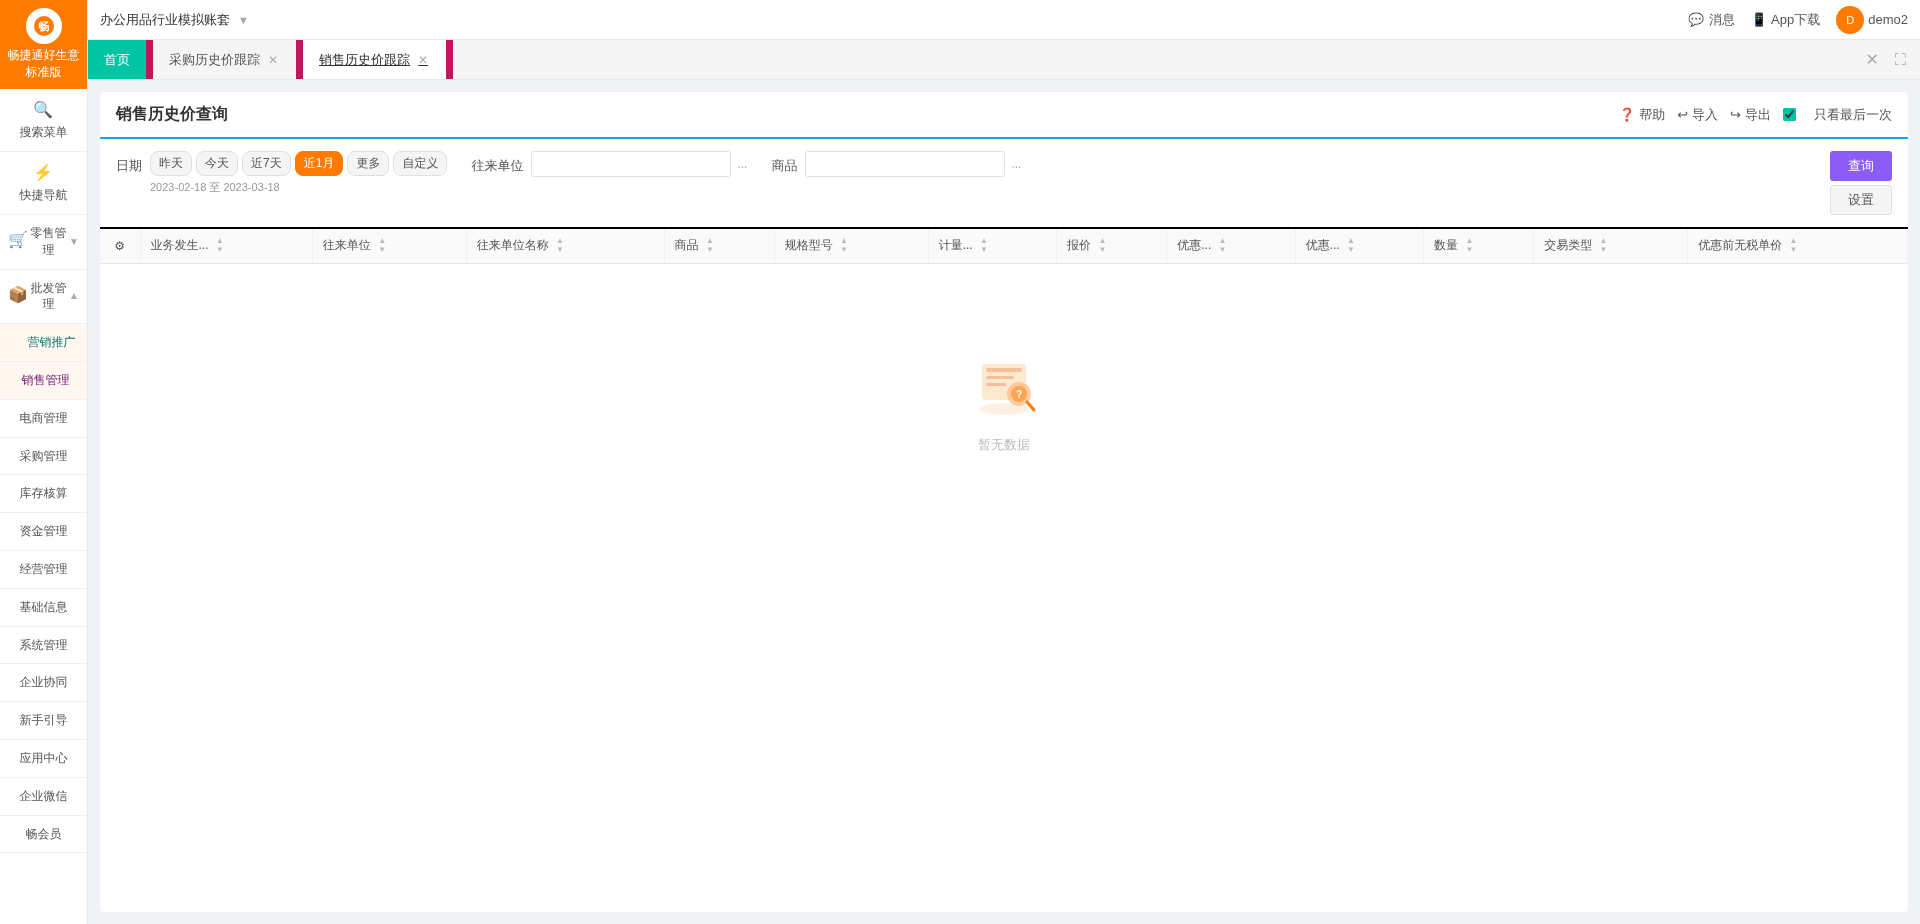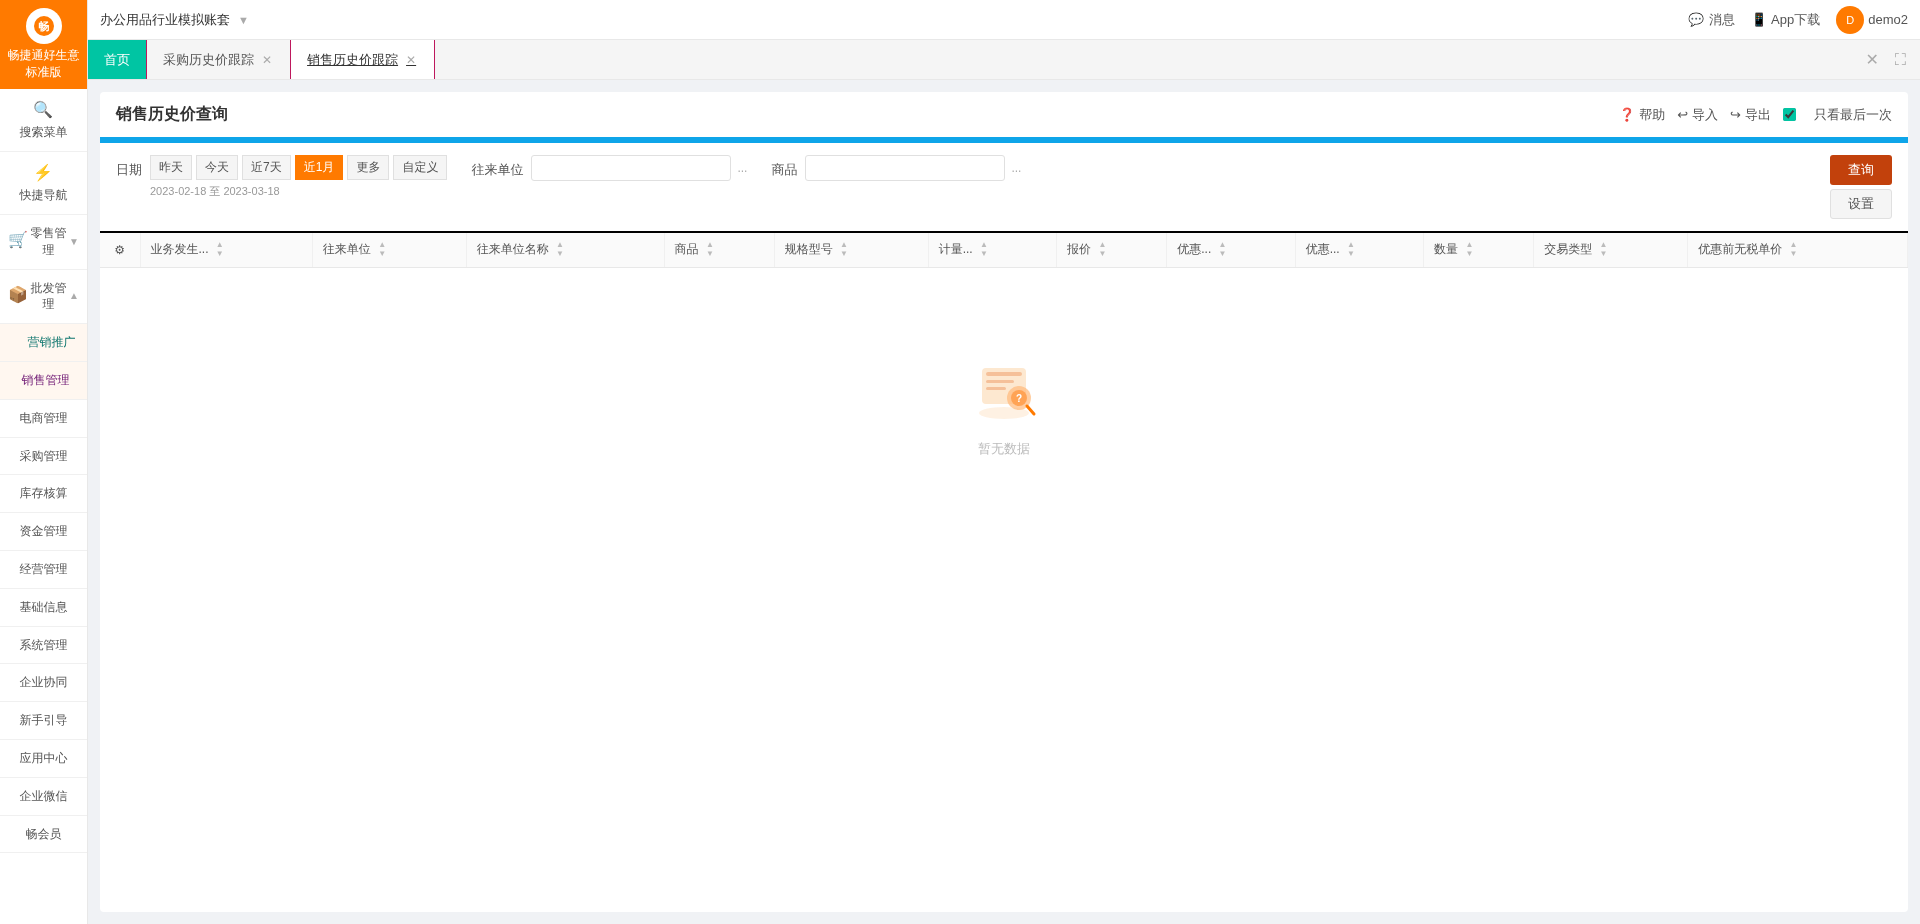--- a/index.html
+++ b/index.html
@@ -124,21 +124,21 @@
     }
     .tab {
       height: 100%;
       display: flex;
       align-items: center;
       padding: 0 16px;
       font-size: 13px;
       cursor: pointer;
       position: relative;
       color: #555;
-      border-right: 1px solid #be185d;
+      border-right: 7px solid #be185d;
       gap: 6px;
     }
     .tab.active {
       background: #fff;
       color: #333;
       font-weight: 500;
       text-decoration: underline;
     }
     .tab.home {
       background: #00c5a3;
@@ -182,21 +182,21 @@
       overflow: hidden;
       min-height: calc(100% - 0px);
     }
 
     
     .page-header {
       display: flex;
       align-items: center;
       justify-content: space-between;
       padding: 12px 16px;
-      border-bottom: 6px solid #0ea5e9;
+      border-bottom: 2px solid #0ea5e9;
     }
     .page-title {
       font-size: 16px;
       font-weight: 600;
       color: #333;
     }
     .page-actions {
       display: flex;
       align-items: center;
       gap: 12px;
@@ -242,21 +242,21 @@
       flex-direction: column;
       gap: 4px;
     }
     .date-buttons {
       display: flex;
       gap: 4px;
       align-items: center;
     }
     .date-btn {
       padding: 3px 8px;
-      border-radius: 0;
+      border-radius: 8px;
       cursor: pointer;
       font-size: 12px;
       color: #555;
       background: #f5f5f5;
       border: 1px solid #e0e0e0;
     }
     .date-btn.active {
       background: #ff7a00;
       color: white;
       border-color: #ff7a00;
@@ -278,21 +278,21 @@
       width: 200px;
       outline: none;
       color: #333;
     }
     .filter-ellipsis {
       color: #aaa;
       cursor: pointer;
       font-size: 12px;
     }
     .btn-query {
-      background: #c2410c;
+      background: #8b5cf6;
       color: white;
       border: none;
       padding: 6px 18px;
       border-radius: 3px;
       cursor: pointer;
       font-size: 13px;
     }
     .btn-settings {
       background: #f5f5f5;
       color: #555;

